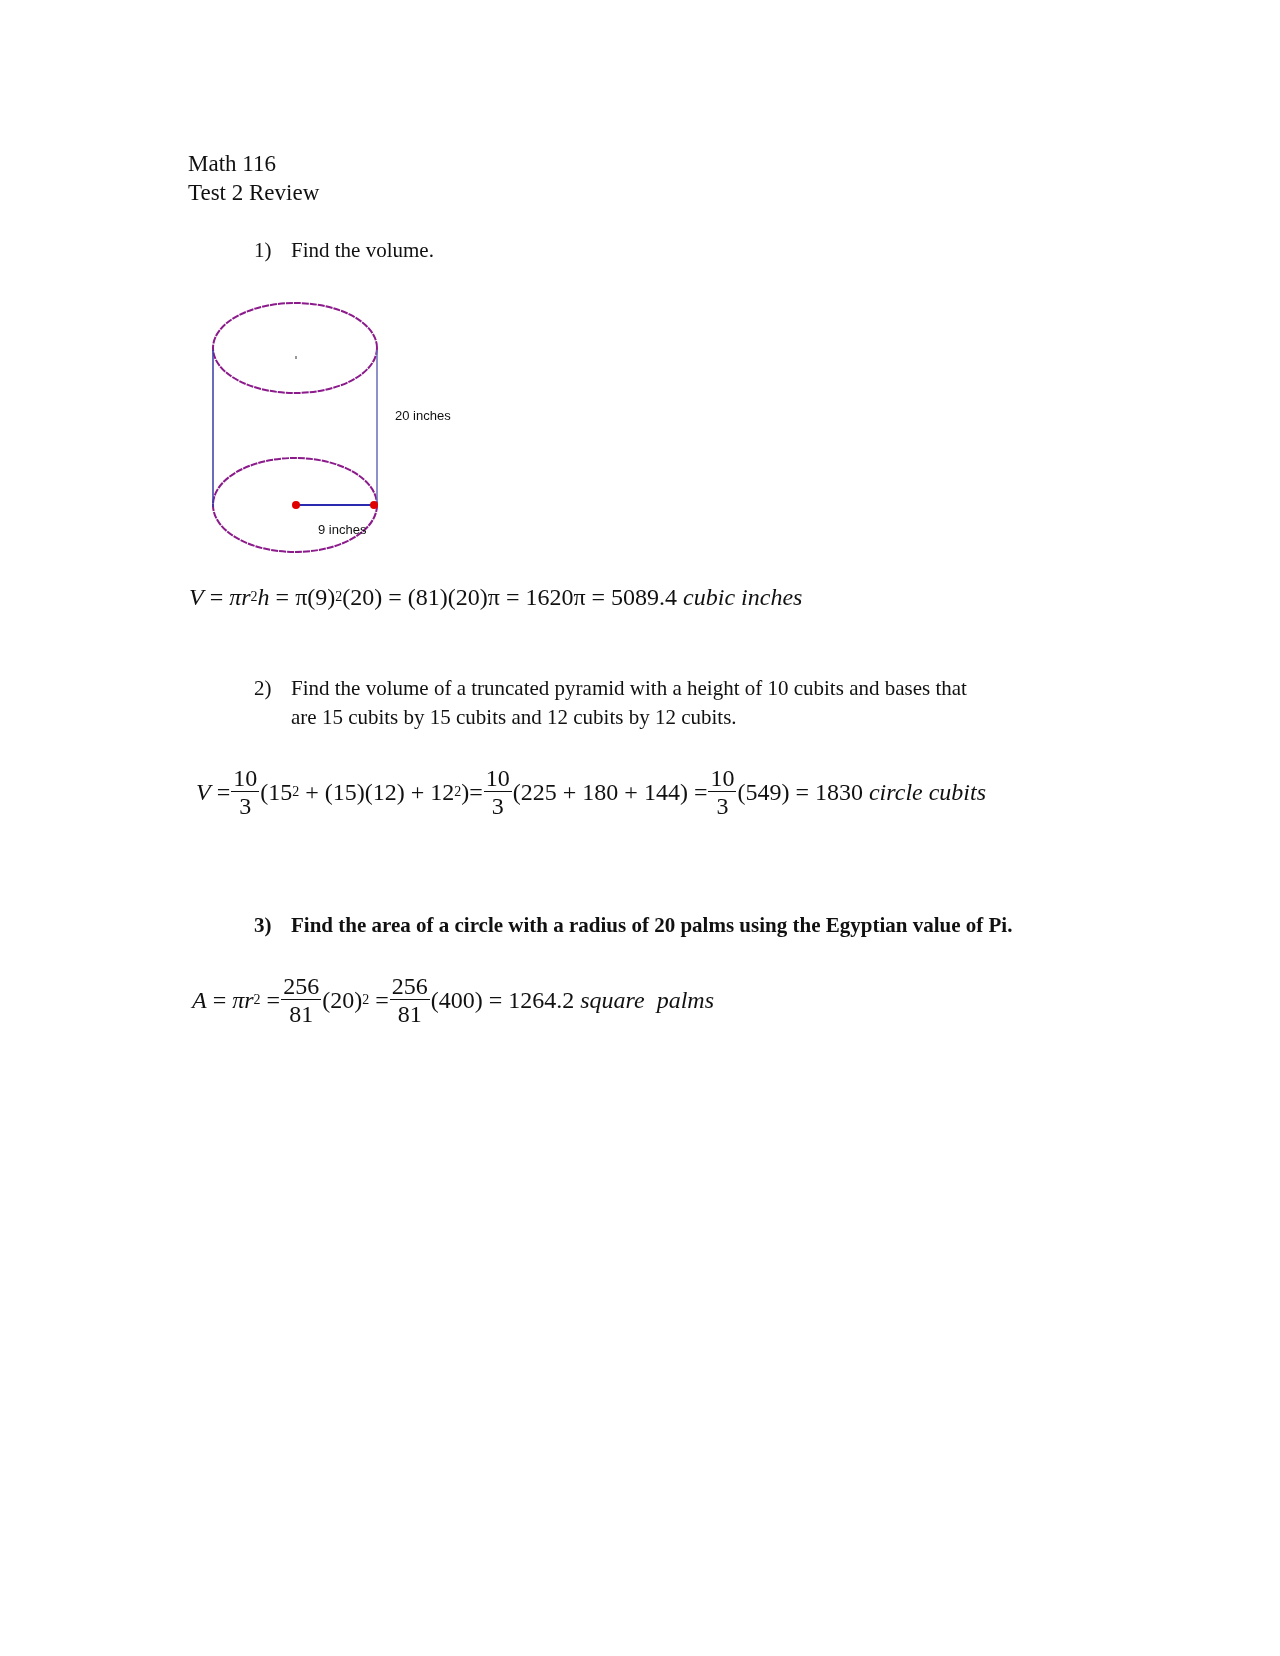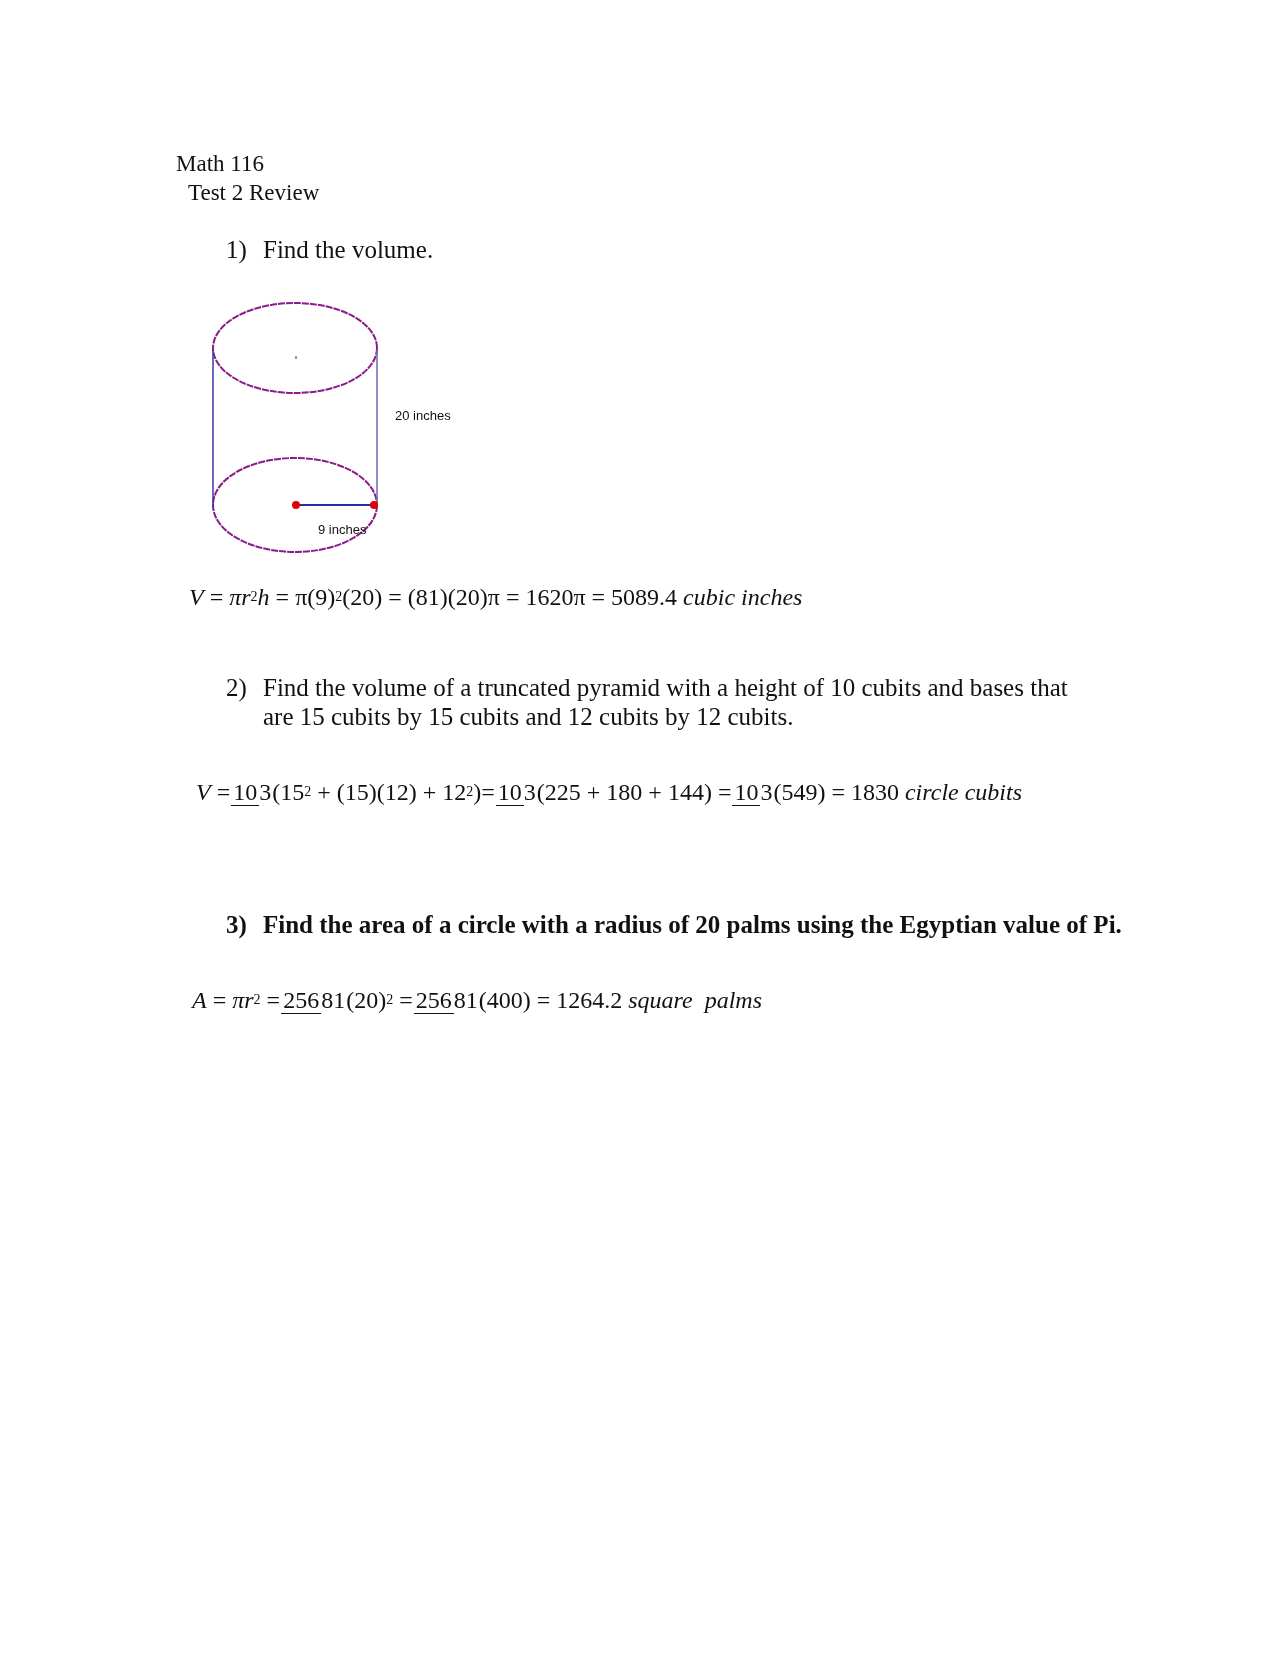--- a/index.html
+++ b/index.html
@@ -1,35 +1,35 @@
 <!DOCTYPE html>
 <html><head>
 <meta charset="utf-8">
 <style>
   html, body { margin: 0; padding: 0; background: #ffffff; }
   body { width: 1280px; height: 1656px; position: relative; overflow: hidden;
          font-family: "Liberation Serif", "DejaVu Serif", serif; color: #111; }
   .abs { position: absolute; white-space: nowrap; }
   .hdr { font-size: 23px; line-height: 28px; }
-  .q { font-size: 25px; line-height: 30px; }
+  .q { font-size: 21px; line-height: 30px; margin-left: 28px; }
   .q .num { display: inline-block; width: 37px; }
   .indent { padding-left: 37px; }
   .math { font-size: 24px; display: flex; align-items: center; }
   .math i { font-style: italic; }
-  .frac { display: inline-flex; flex-direction: row; align-items: center; vertical-align: middle; margin: 16px 1px; }
+  .frac { display: inline-flex; flex-direction: column; align-items: center; vertical-align: middle; margin: 16px 1px; }
   .frac .n { line-height: 26px; padding: 0 2px; border-bottom: 1.5px solid #111; }
   .frac .d { line-height: 28px; }
   sup { font-size: 14px; vertical-align: 10px; }
   .diag-label { font-family: "Liberation Sans", "DejaVu Sans", sans-serif; font-size: 13px; }
   .sp { display: inline-block; width: 6px; }
 </style>
 </head>
 <body>
 
-<div class="abs hdr" style="left:176px; top:150px;">Math 116</div>
+<div class="abs hdr" style="left:188px; top:150px;">Math 116</div>
 <div class="abs hdr" style="left:188px; top:179px;">Test 2 Review</div>
 
 <div class="abs q" style="left:226px; top:235px;">
   <span class="num">1)</span><span>Find the volume.</span>
 </div>
 
 <svg class="abs" style="left:200px; top:295px;" width="300" height="270" viewBox="0 0 300 270">
   <ellipse cx="95" cy="53" rx="82" ry="45" fill="none" stroke="#8b1a8b" stroke-width="2" stroke-dasharray="7 1"></ellipse>
   <ellipse cx="95" cy="210" rx="82" ry="47" fill="none" stroke="#8b1a8b" stroke-width="2" stroke-dasharray="7 1"></ellipse>
   <line x1="13" y1="55" x2="13" y2="212" stroke="#3a3aa8" stroke-width="1.5"></line>

